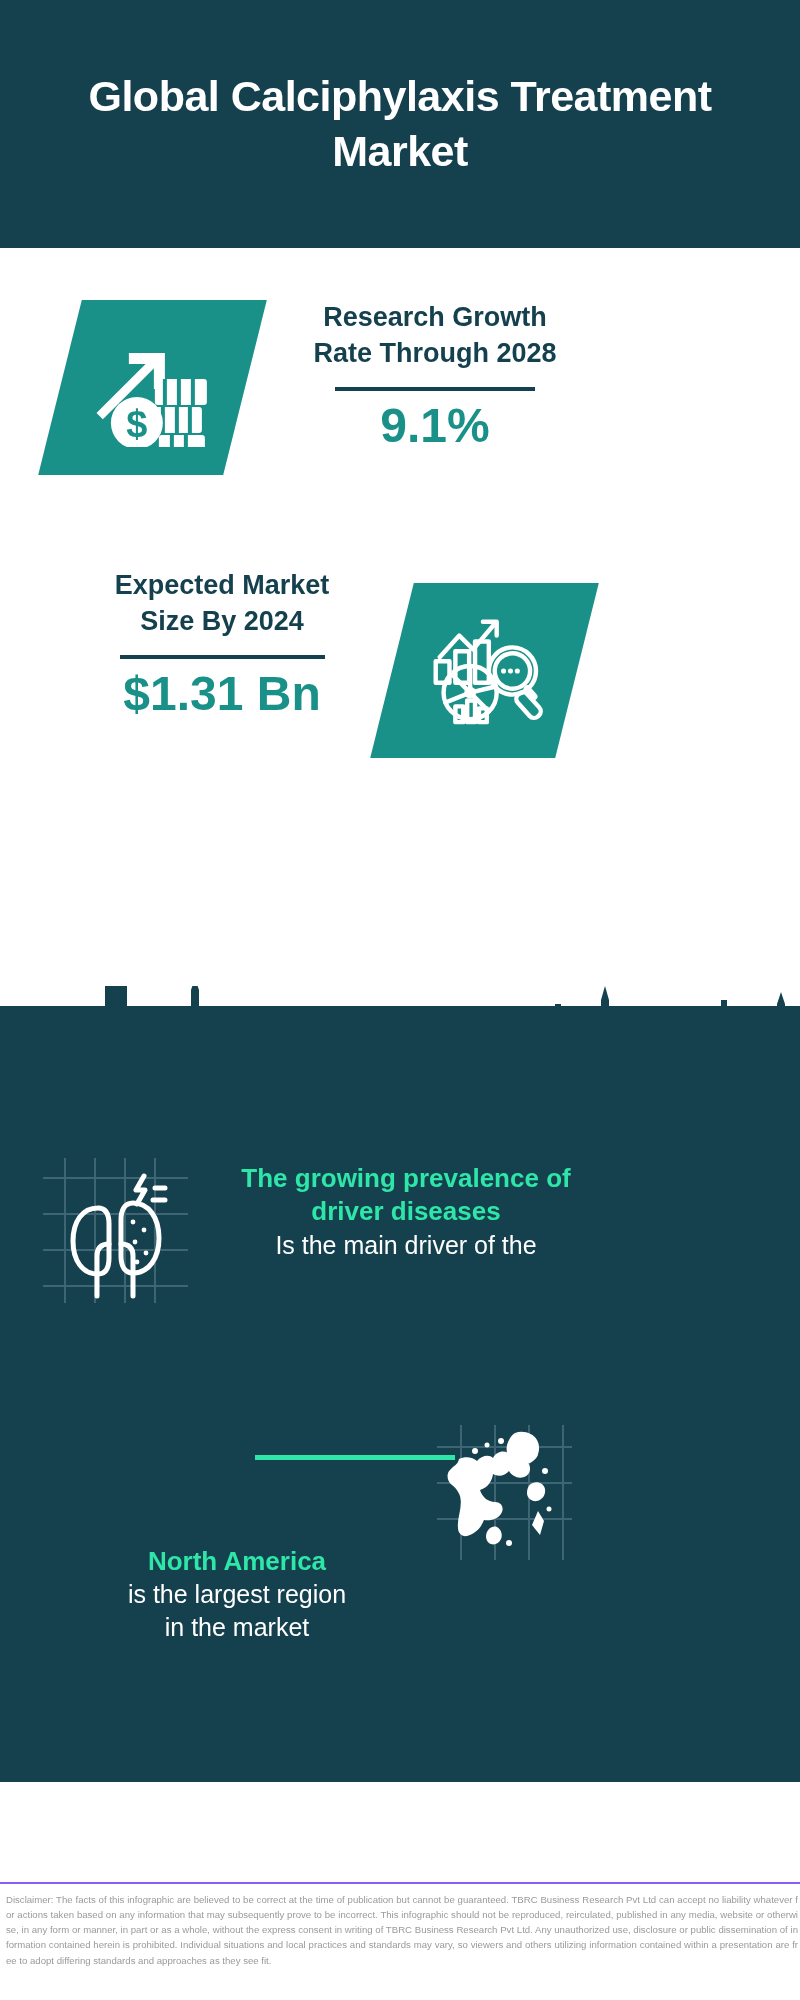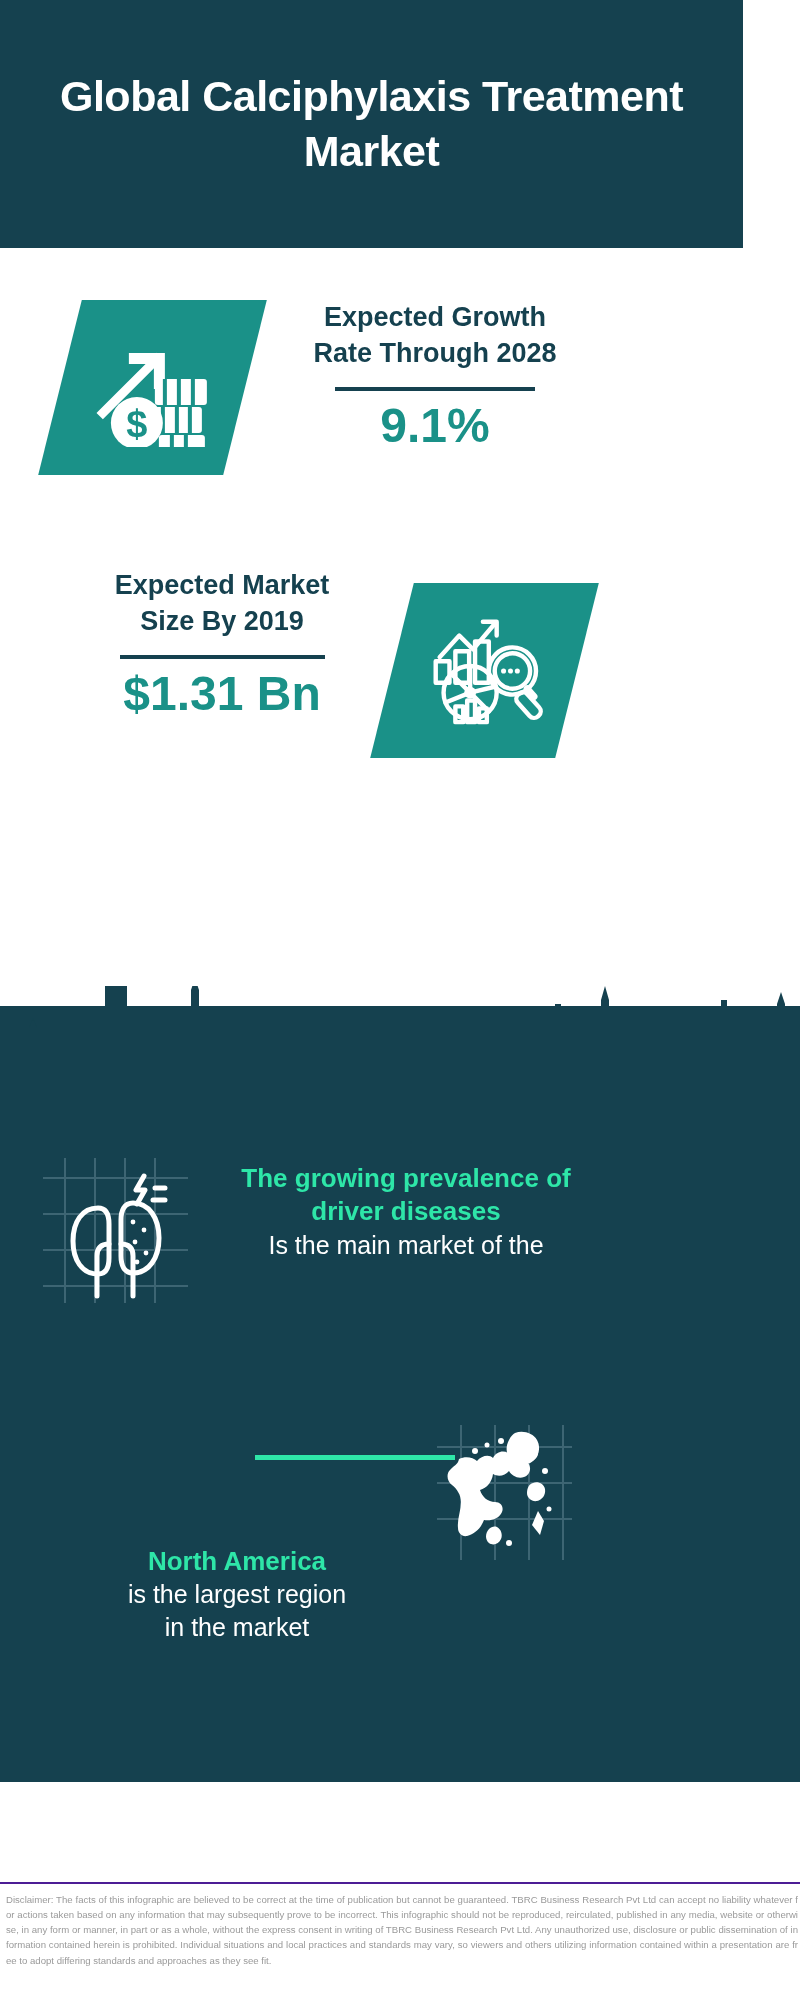--- a/index.html
+++ b/index.html
@@ -7,21 +7,21 @@
     width:800px; height:2000px;
     font-family:"Liberation Sans", sans-serif;
     background:#ffffff;
     overflow:hidden;
     position:relative;
   }
   .page { width:800px; height:2000px; position:relative; background:#fff; }
 
   
   .header {
-    position:absolute; left:0; top:0; width:743px; height:248px;
+    position:absolute; left:0; top:0; width:800px; height:248px;
     background:#15414f;
     display:flex; align-items:center; justify-content:center;
   }
   .header h1 {
     color:#ffffff; font-size:43px; font-weight:bold; line-height:1.28;
     text-align:center; letter-spacing:-0.5px; padding:0 40px;
   }
 
   
   .white-mid { position:absolute; left:0; top:248px; width:800px; height:760px; background:#fff; }
@@ -84,21 +84,21 @@
   .tile-map { left:437px; top:1425px; width:135px; height:135px; }
 
   
   .footer {
     position:absolute; left:0; top:1780px; width:800px; height:100px;
     background:#ffffff; border-top:2px solid #15414f;
   }
 
   .disclaimer-wrap {
     position:absolute; left:0; top:1882px; width:800px; height:118px;
-    background:#ffffff; border-top:2px solid #4c1d95;
+    background:#ffffff; border-top:2px solid #8b5cf6;
   }
   .disclaimer {
     position:absolute; left:6px; top:8px; width:792px;
     color:#9a9a9a; font-size:9.6px; line-height:1.58;
     text-align:justify; word-break:break-all;
   }
 </style>
 </head>
 <body>
 
@@ -125,29 +125,29 @@
         <path d="M72 50 v26 M86 50 v26 M100 50 v26"></path>
         <path d="M70 78 v26 M84 78 v26 M97 78 v26"></path>
         <path d="M79 106 v20 M93 106 v20"></path>
       </g>
       <circle cx="44" cy="94" r="26" fill="#ffffff"></circle>
       <text x="44" y="108" font-family="'Liberation Sans',sans-serif" font-size="38" font-weight="bold" fill="#1a9188" text-anchor="middle">$</text>
     </svg>
   </div>
 
   <div class="stat-block stat-growth">
-    <div class="stat-label">Expected Growth</div>
+    <div class="stat-label">Research Growth</div>
     <div class="stat-label">Rate Through 2028</div>
     <div class="stat-rule"></div>
     <div class="stat-value">9.1%</div>
   </div>
 
   <div class="stat-block stat-size">
     <div class="stat-label">Expected Market</div>
-    <div class="stat-label">Size By 2019</div>
+    <div class="stat-label">Size By 2024</div>
     <div class="stat-rule"></div>
     <div class="stat-value">$1.31 Bn</div>
   </div>
 
   <div class="tile tile-size">
     <svg width="120" height="118" viewBox="0 0 120 120">
       <g fill="none" stroke="#ffffff" stroke-width="4.5" stroke-linecap="round" stroke-linejoin="round">
         <path d="M14 46 L34 24 L48 38 L70 12"></path>
         <path d="M58 10 L72 10 L72 24"></path>
         <rect x="10" y="50" width="14" height="22"></rect>
@@ -198,21 +198,21 @@
         <circle cx="92" cy="84" r="2.4"></circle>
           <circle cx="103" cy="95" r="2.4"></circle>
         <circle cx="94" cy="104" r="2.4"></circle>
       </g>
     </svg>
   </div>
 
   <div class="driver-text">
     <div class="headline-green">The growing prevalence of</div>
     <div class="headline-green">driver diseases</div>
-    <div class="sub-white">Is the main market of the</div>
+    <div class="sub-white">Is the main driver of the</div>
   </div>
 
   <div class="mid-divider"></div>
 
   <div class="region-text">
     <div class="headline-green">North America</div>
     <div class="sub-white">is the largest region</div>
     <div class="sub-white">in the market</div>
   </div>
 

